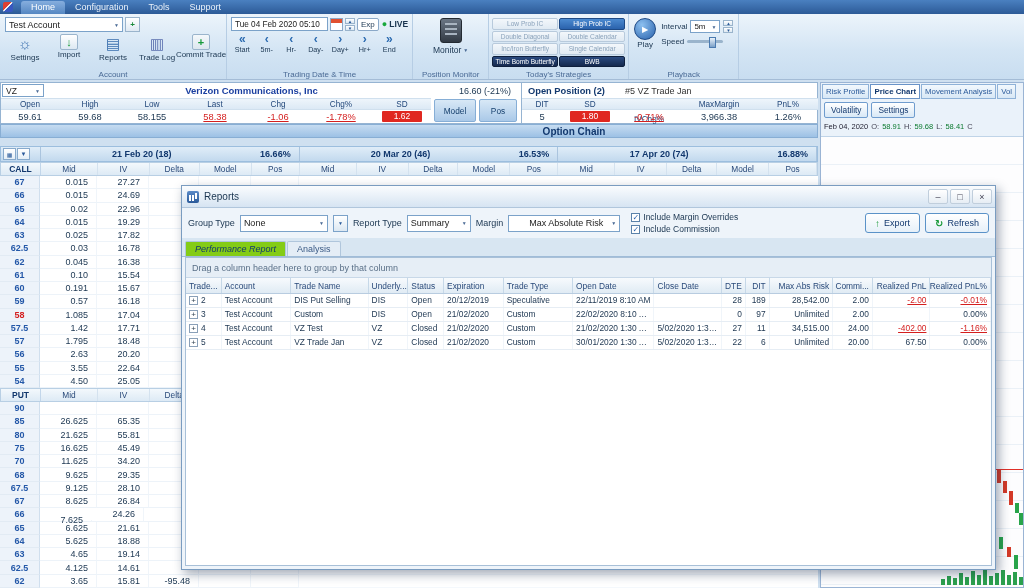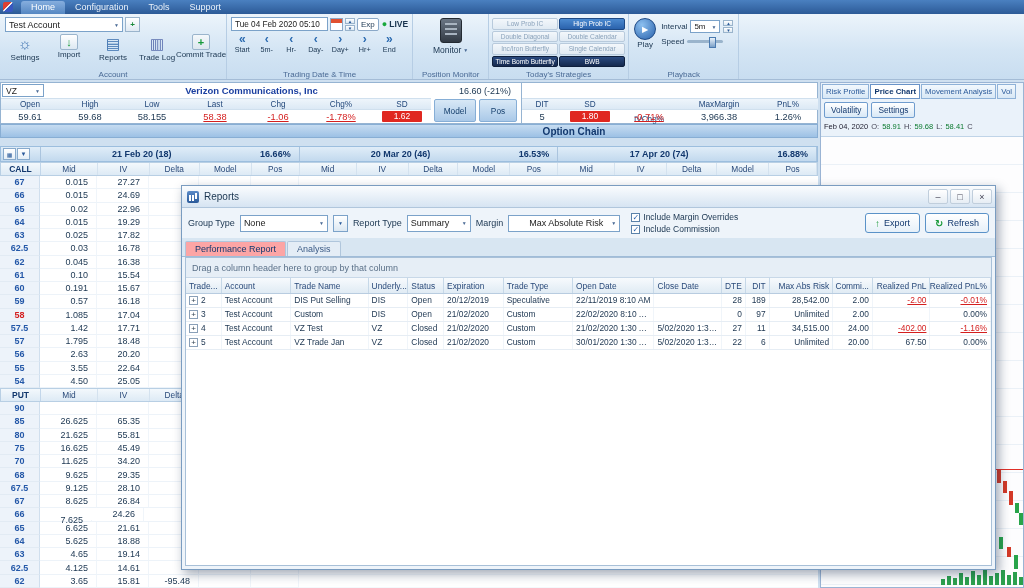--- a/index.html
+++ b/index.html
@@ -141,21 +141,21 @@
 .mini3{width:15px;height:17px;border:1px solid #7ba2c9;background:linear-gradient(#fff,#dce8f2);font-size:5px;color:#2a5a9a;display:flex;align-items:center;justify-content:center;}
 .checks{display:flex;flex-direction:column;gap:2px;margin-left:6px;}
 .cbrow{display:flex;align-items:center;gap:3px;}
 .cb{width:9px;height:9px;border:1px solid #5a82aa;background:#fff;font-size:8px;line-height:8px;color:#2a62ac;text-align:center;}
 .cblbl{font-size:8.5px;color:#1a3550;white-space:nowrap;}
 .dspacer{flex:1;}
 .dbtn{height:20px;padding:0 9px;border:1px solid #5a92c8;border-radius:3px;background:linear-gradient(#fff,#e6f0f9);display:flex;align-items:center;gap:4px;font-size:9px;color:#12386e;}
 .dbtn .gic{color:#1a9a3a;font-weight:bold;font-size:10px;}
 .dlg-tabs{height:19px;background:#d8e6f2;display:flex;align-items:flex-end;padding-left:3px;border-bottom:1px solid #a0bcd8;}
 .dtab{font-size:9px;padding:2px 9px;color:#3a5a85;background:#e4edf6;border:1px solid #b0c6dc;border-bottom:none;margin-right:1px;border-radius:2px 2px 0 0;}
-.dtab.active{background:#fca5a5;color:#12386e;}
+.dtab.active{background:#84cc16;color:#12386e;font-style:italic;}
 .dlg-body{position:absolute;left:3px;right:3px;top:71px;bottom:3px;background:#fff;border:1px solid #a8c0d8;overflow:hidden;}
 .group-hint{height:20px;background:#e6eef6;border-bottom:1px solid #c8d8e8;font-size:9px;color:#5a7088;display:flex;align-items:center;padding-left:6px;}
 .grid-hdr{height:16px;display:flex;background:linear-gradient(#f7fafd,#e0ebf4);border-bottom:1px solid #b8cce0;}
 .gh{font-size:8.4px;color:#2a4a7a;display:flex;align-items:center;padding:0 3px;border-right:1px solid #c6d8e8;white-space:nowrap;overflow:hidden;}
 .gh.num{justify-content:flex-end;}
 .grow{height:14px;display:flex;border-bottom:1px solid #e6edf4;}
 .gc{font-size:8.4px;color:#1c3550;padding:1px 3px;border-right:1px solid #f0f5fa;white-space:nowrap;overflow:hidden;text-overflow:ellipsis;}
 .gc.num{text-align:right;}
 .xp{display:inline-block;width:9px;height:9px;border:1px solid #8aa0b8;background:#fff;font-size:8px;line-height:7px;text-align:center;color:#345;margin-right:3px;}
 </style>
@@ -339,20 +339,24 @@
           <div class="qv neg" style="width: 62px;">-1.06</div>
           <div class="qv neg" style="width: 64px;">-1.78%</div>
           <div class="qv" style="width: 58px;">
             <div class="sdbox">1.62</div>
           </div>
         </div>
       <div class="qbtn model">Model</div>
       <div class="qbtn pos">Pos</div>
     </div>
     <div class="qright">
+      <div class="qrow1">
+        <div class="op-title">Open Position (2)</div>
+        <div class="op-trade">#5 VZ Trade Jan</div>
+      </div>
       <div class="qhdr">
           <div class="qh" style="width: 40px;">DIT</div>
           <div class="qh" style="width: 56px;">SD</div>
           <div class="qh" style="width: 62px; margin-top: 20px;">IVChg%</div>
           <div class="qh" style="width: 78px;">MaxMargin</div>
           <div class="qh" style="width: 60px;">PnL%</div>
         </div>
       <div class="qval">
           <div class="qv" style="width: 40px;">5</div>
           <div class="qv" style="width: 56px;">

